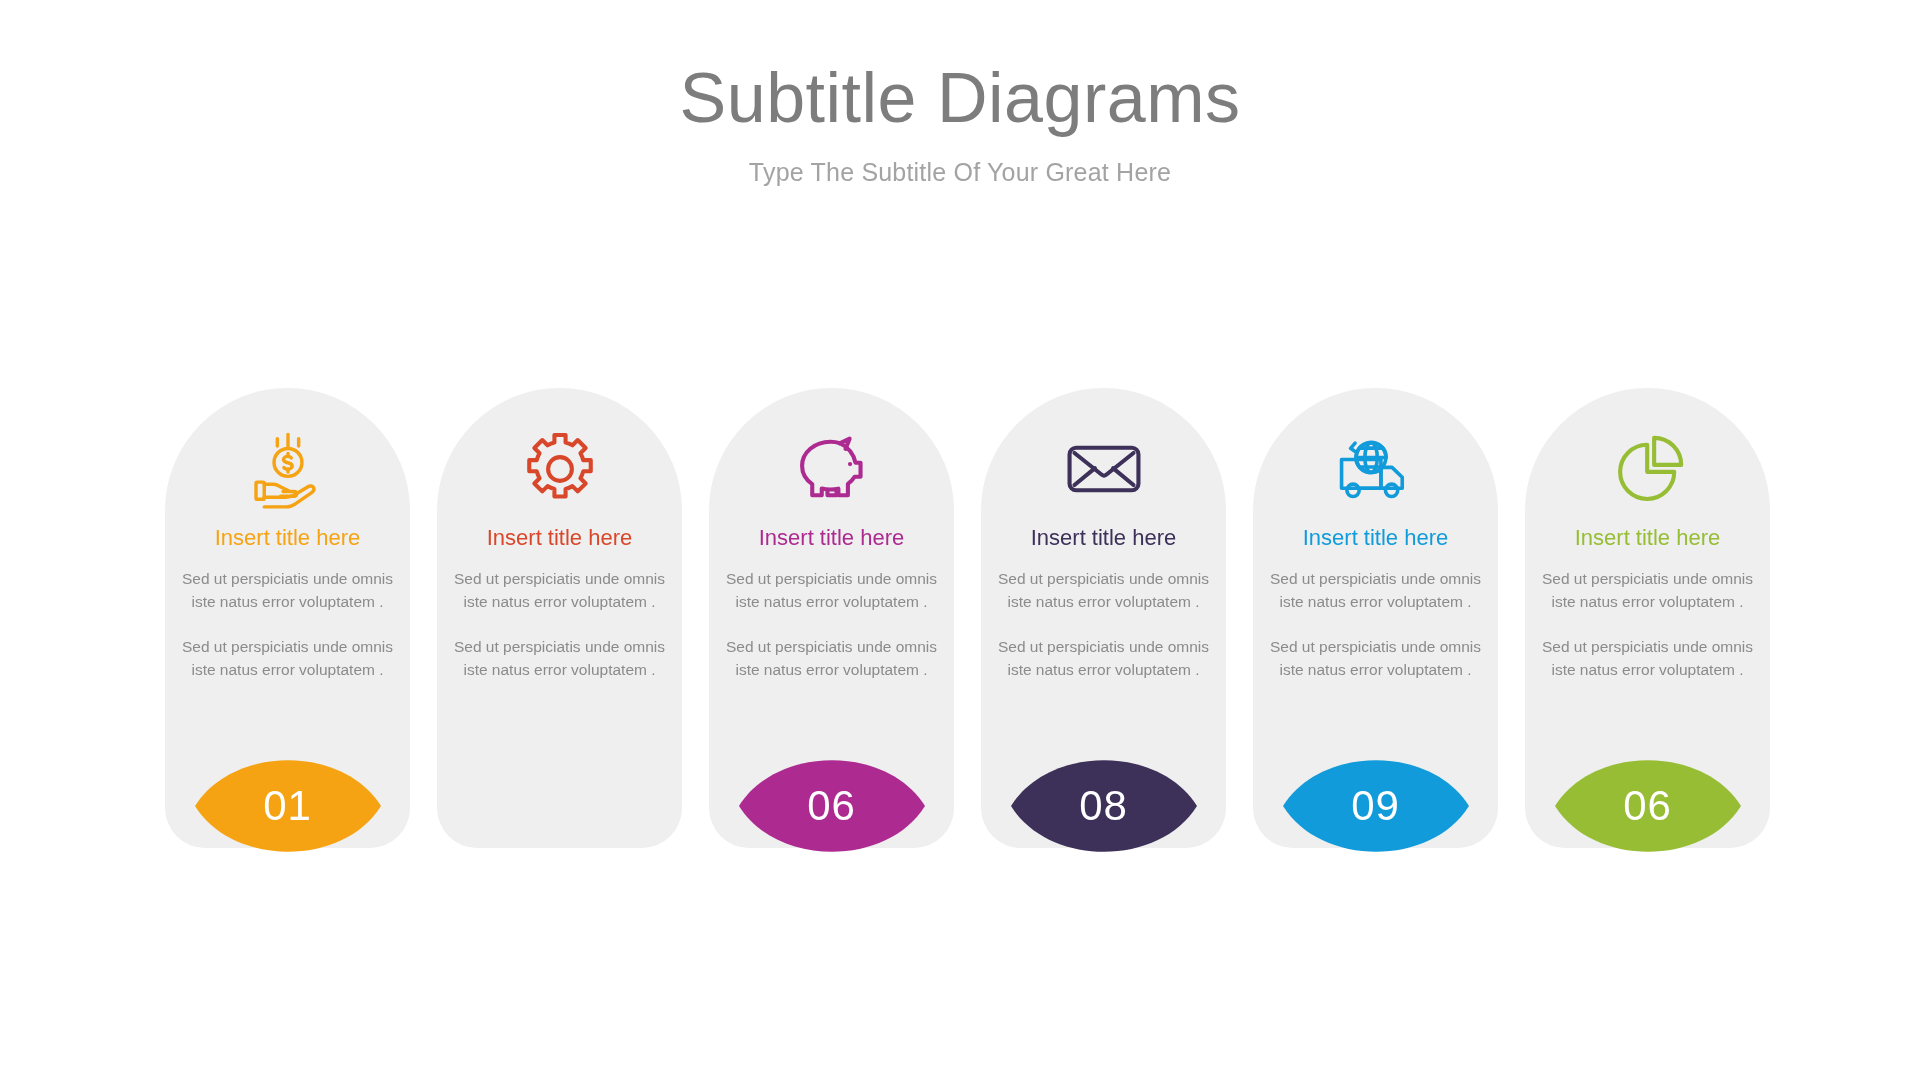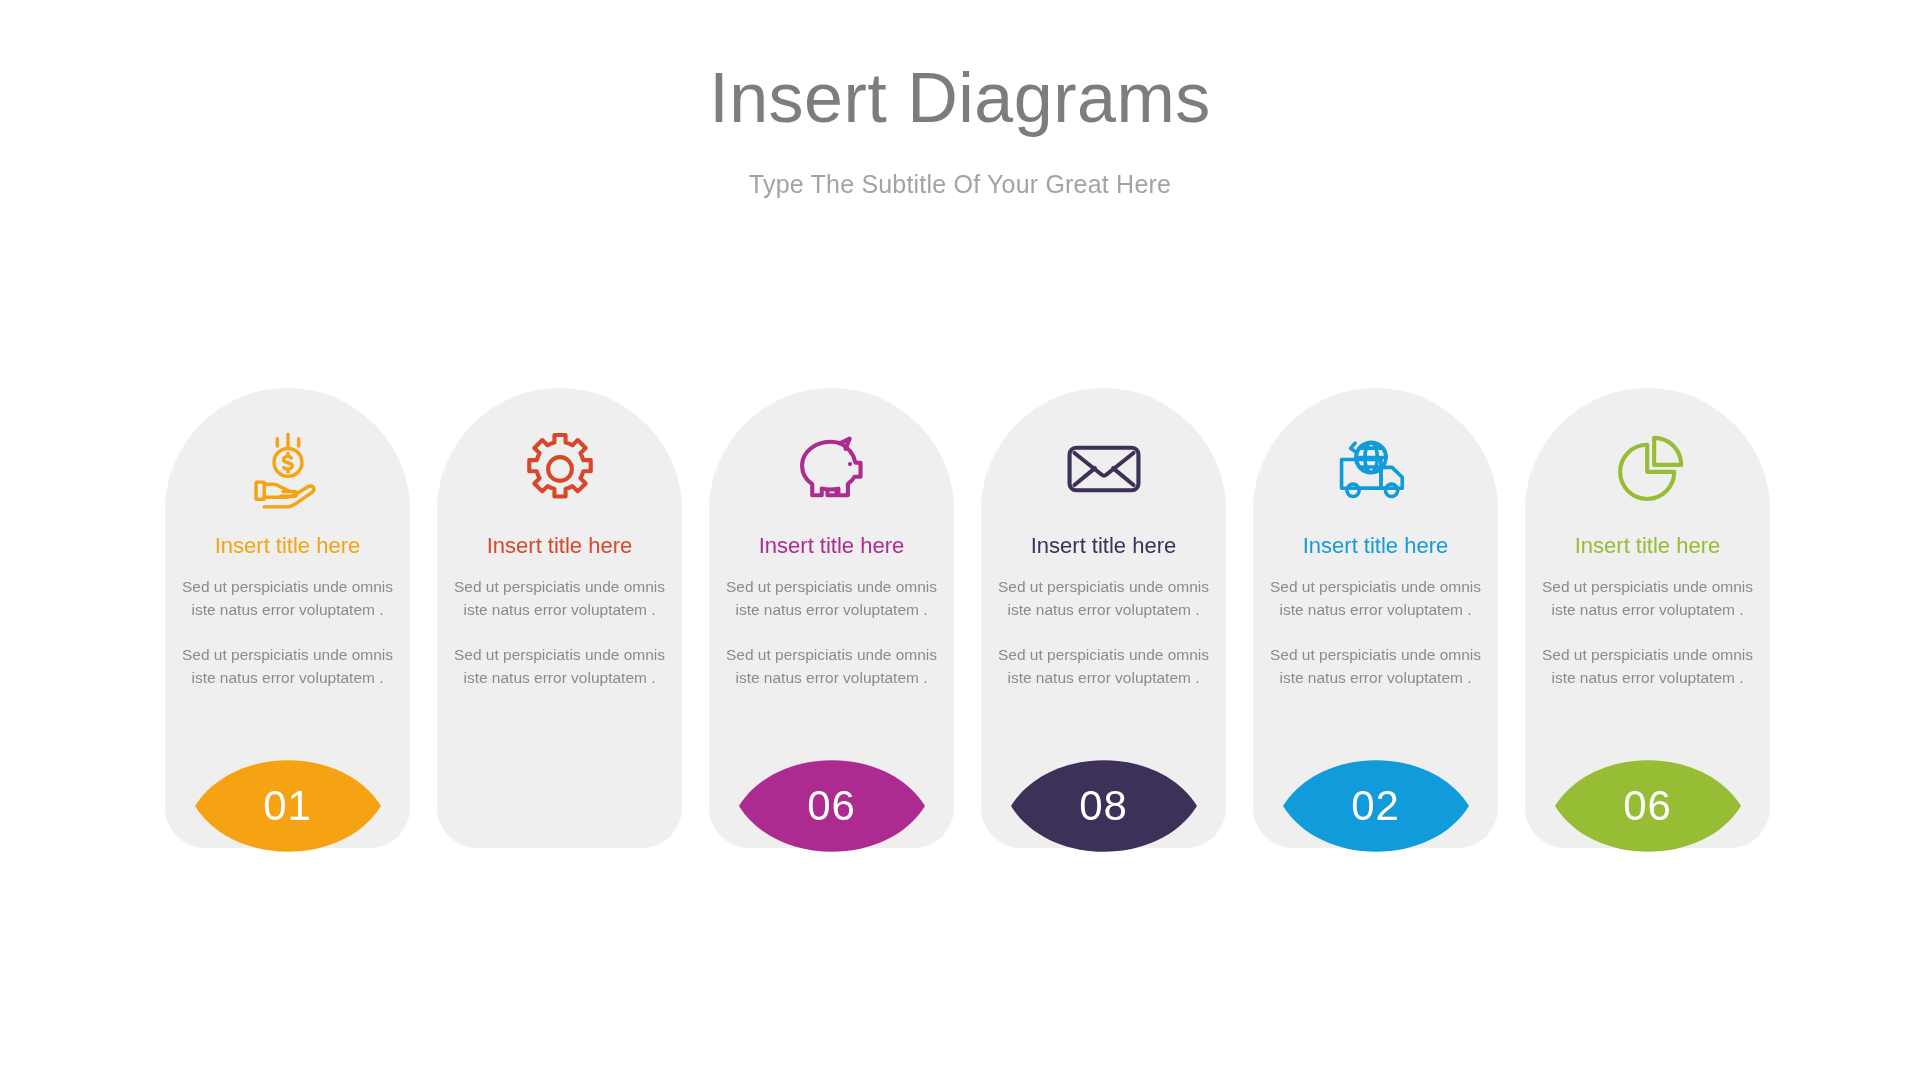--- a/index.html
+++ b/index.html
@@ -31,21 +31,21 @@
   #page-title {
     font-size: 70px;
     font-weight: 400;
     color: #7d7d7d;
     letter-spacing: 0.5px;
     line-height: 1.05;
     font-family: "Liberation Sans", sans-serif;
   }
 
   #page-subtitle {
-    margin-top: 34px;
+    margin-top: 22px;
     font-size: 25px;
     font-weight: 400;
     color: #a3a3a3;
     letter-spacing: 0.2px;
     font-family: "Liberation Sans", sans-serif;
   }
 
   
   #cards {
     position: absolute;
@@ -91,21 +91,21 @@
     width: 82px;
     height: 82px;
     display: flex;
     align-items: center;
     justify-content: center;
     margin-top: 10px;
   }
   .card-icon svg { width: 100%; height: 100%; display: block; }
 
   .card-title {
-    margin-top: 24px;
+    margin-top: 16px;
     font-size: 22px;
     font-weight: 400;
     line-height: 1.1;
     text-align: center;
     font-family: "Liberation Sans", sans-serif;
   }
 
   .card-text {
     margin-top: 18px;
     font-size: 15.5px;
@@ -145,21 +145,21 @@
     font-family: "Liberation Sans", sans-serif;
     line-height: 1;
   }
 </style>
 </head>
 <body>
 
 <div id="slide">
 
   <div id="header">
-    <div id="page-title">Insert Diagrams</div>
+    <div id="page-title">Subtitle Diagrams</div>
     <div id="page-subtitle">Type The Subtitle Of Your Great Here</div>
   </div>
 
   <div id="cards">
       <div class="card">
     <div class="card-body">
       <div class="card-inner">
         <div class="card-icon" style="color:#f5a312">
           <svg viewBox="0 0 100 100" fill="none" stroke="currentColor" stroke-width="4.2" stroke-linecap="round" stroke-linejoin="round">
         <line x1="50" y1="8" x2="50" y2="22"></line>
@@ -268,21 +268,21 @@
         </div>
         <div class="card-title" style="color:#129bda">Insert title here</div>
         <div class="card-text">Sed ut perspiciatis unde omnis iste natus error voluptatem .</div>
         <div class="card-text second">Sed ut perspiciatis unde omnis iste natus error voluptatem .</div>
       </div>
     </div>
     <div class="badge">
       <svg viewBox="0 0 190 110" preserveAspectRatio="none">
     <path d="M2 55 C 40 -6, 150 -6, 188 55 C 150 116, 40 116, 2 55 Z" fill="#129bda"></path>
   </svg>
-      <span class="badge-num">02</span>
+      <span class="badge-num">09</span>
     </div>
   </div>
       <div class="card">
     <div class="card-body">
       <div class="card-inner">
         <div class="card-icon" style="color:#96bd33">
           <svg viewBox="0 0 100 100" fill="none" stroke="currentColor" stroke-width="5" stroke-linecap="round" stroke-linejoin="round">
         <path d="M49 20.5A33 33 0 1 0 82 53.5H49z"></path>
         <path d="M57.5 12v33h33A33 33 0 0 0 57.5 12z"></path>
       </svg>

